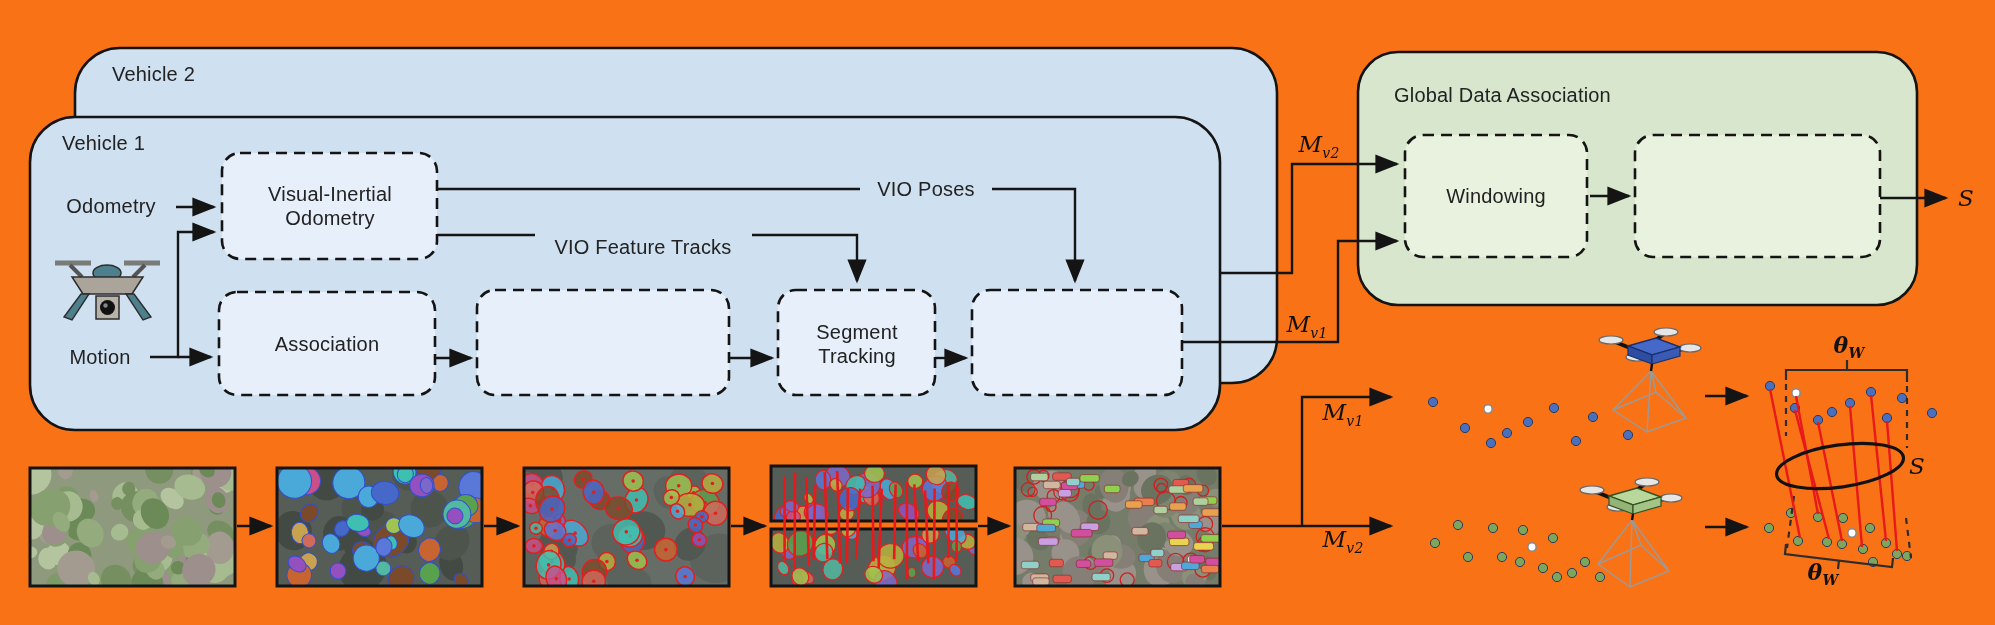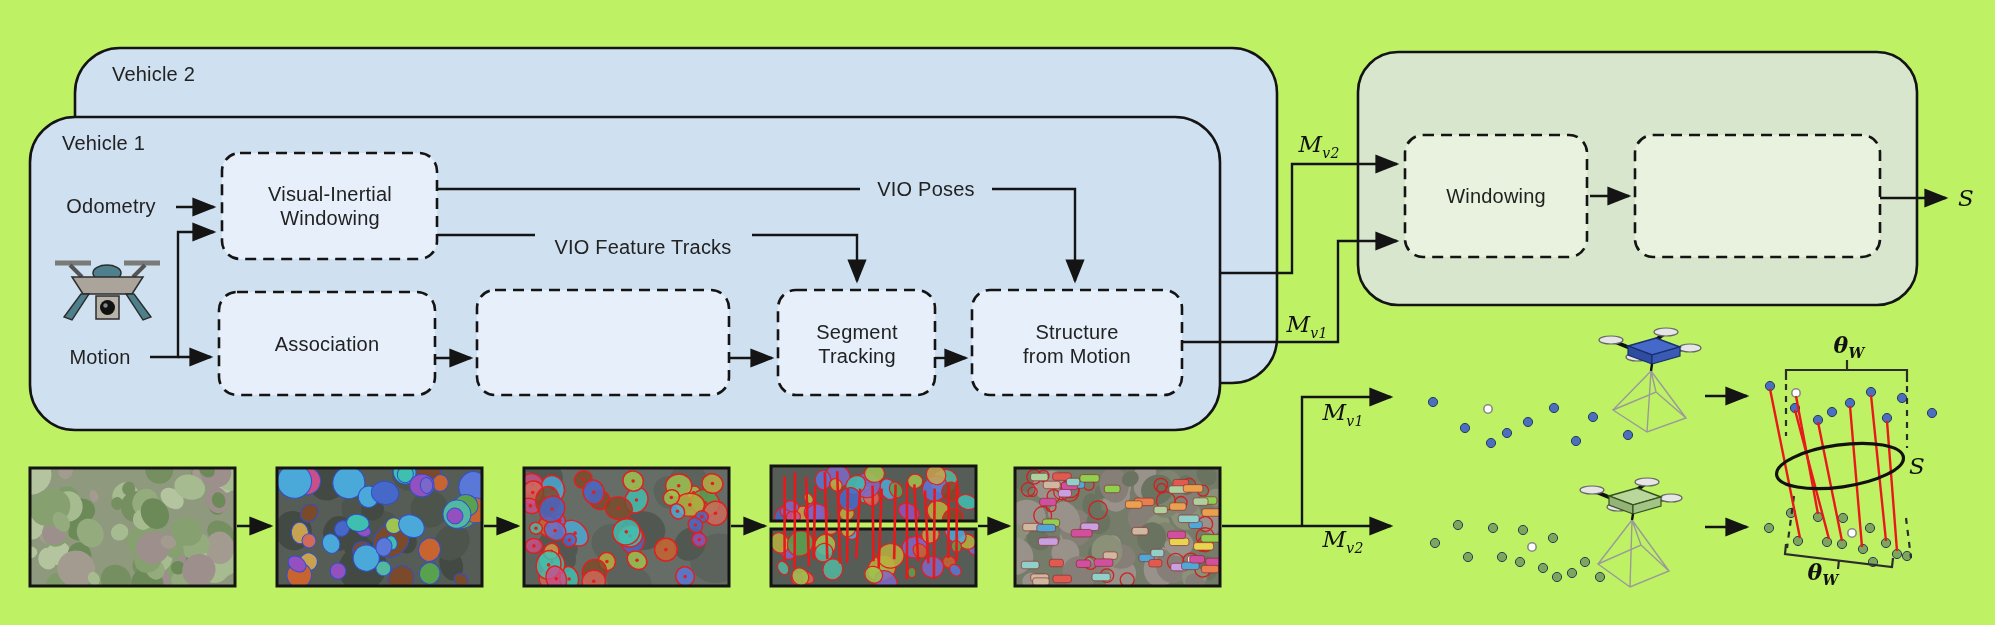--- a/index.html
+++ b/index.html
@@ -1,16 +1,16 @@
 <!DOCTYPE html>
 <html style="--vehicle-fill: #cfe0f0; --module-fill: #e6effa; --association-fill: #d7e6cd; --association-module-fill: #e8f2de;"><head>
 <meta charset="utf-8">
 <style>
   html,body{margin:0;padding:0;background:#ffffff;}
-  .stage{position:relative;width:1995px;height:625px;background:#bef264;overflow:hidden;
+  .stage{position:relative;width:1995px;height:625px;background:#f97316;overflow:hidden;
          font-family:"Liberation Sans",sans-serif;color:#1f1f1f;}
   .stage svg{position:absolute;left:0;top:0;}
   .lbl{position:absolute;transform:translate(-50%,-50%);white-space:pre-line;text-align:center;
        font-size:20px;line-height:1.22;color:#222;letter-spacing:.2px;}
   .lbl.tl{transform:none;text-align:left;}
   .math{font-family:"DejaVu Serif",serif;font-style:italic;font-size:23px;color:#111;}
   .math sub{font-size:14px;font-style:italic;margin-top:32px;}
   .thetaw{font-size:22px;font-weight:bold;}
 </style>
 </head>
@@ -709,28 +709,27 @@
         <line x1="1887" y1="421" x2="1897" y2="551" stroke="#e8191b" stroke-width="2.4"></line>
       </g>
   <ellipse cx="1840" cy="466" rx="64" ry="21" transform="rotate(-8 1840 466)" fill="none" stroke="#111" stroke-width="3.2"></ellipse>
 </svg>
 
 <div class="lbl tl" style="left:112px;top:62px">Vehicle 2</div>
 <div class="lbl tl" style="left:62px;top:131px">Vehicle 1</div>
 <div class="lbl" style="left:111px;top:206px">Odometry</div>
 <div class="lbl" style="left:100px;top:357px">Motion</div>
 <div class="lbl" style="left:330px;top:206px">Visual-Inertial
-Windowing</div>
+Odometry</div>
 <div class="lbl" style="left:327px;top:344px">Association</div>
 <div class="lbl" style="left:857px;top:344px">Segment
 Tracking</div>
-<div class="lbl" style="left:1077px;top:344px">Structure
-from Motion</div>
 <div class="lbl" style="left:926px;top:189px">VIO Poses</div>
 <div class="lbl" style="left:643px;top:247px">VIO Feature Tracks</div>
+<div class="lbl tl" style="left:1394px;top:83px">Global Data Association</div>
 <div class="lbl" style="left:1496px;top:196px">Windowing</div>
 
 <div class="lbl math" style="left:1319px;top:146px"><i>M</i><sub>v2</sub></div>
 <div class="lbl math" style="left:1307px;top:326px"><i>M</i><sub>v1</sub></div>
 <div class="lbl math" style="left:1343px;top:414px"><i>M</i><sub>v1</sub></div>
 <div class="lbl math" style="left:1343px;top:541px"><i>M</i><sub>v2</sub></div>
 <div class="lbl math" style="left:1966px;top:198px"><i>S</i></div>
 <div class="lbl math thetaw" style="left:1849px;top:347px"><i>θ</i><sub>W</sub></div>
 <div class="lbl math" style="left:1917px;top:466px"><i>S</i></div>
 <div class="lbl math thetaw" style="left:1823px;top:574px"><i>θ</i><sub>W</sub></div>

